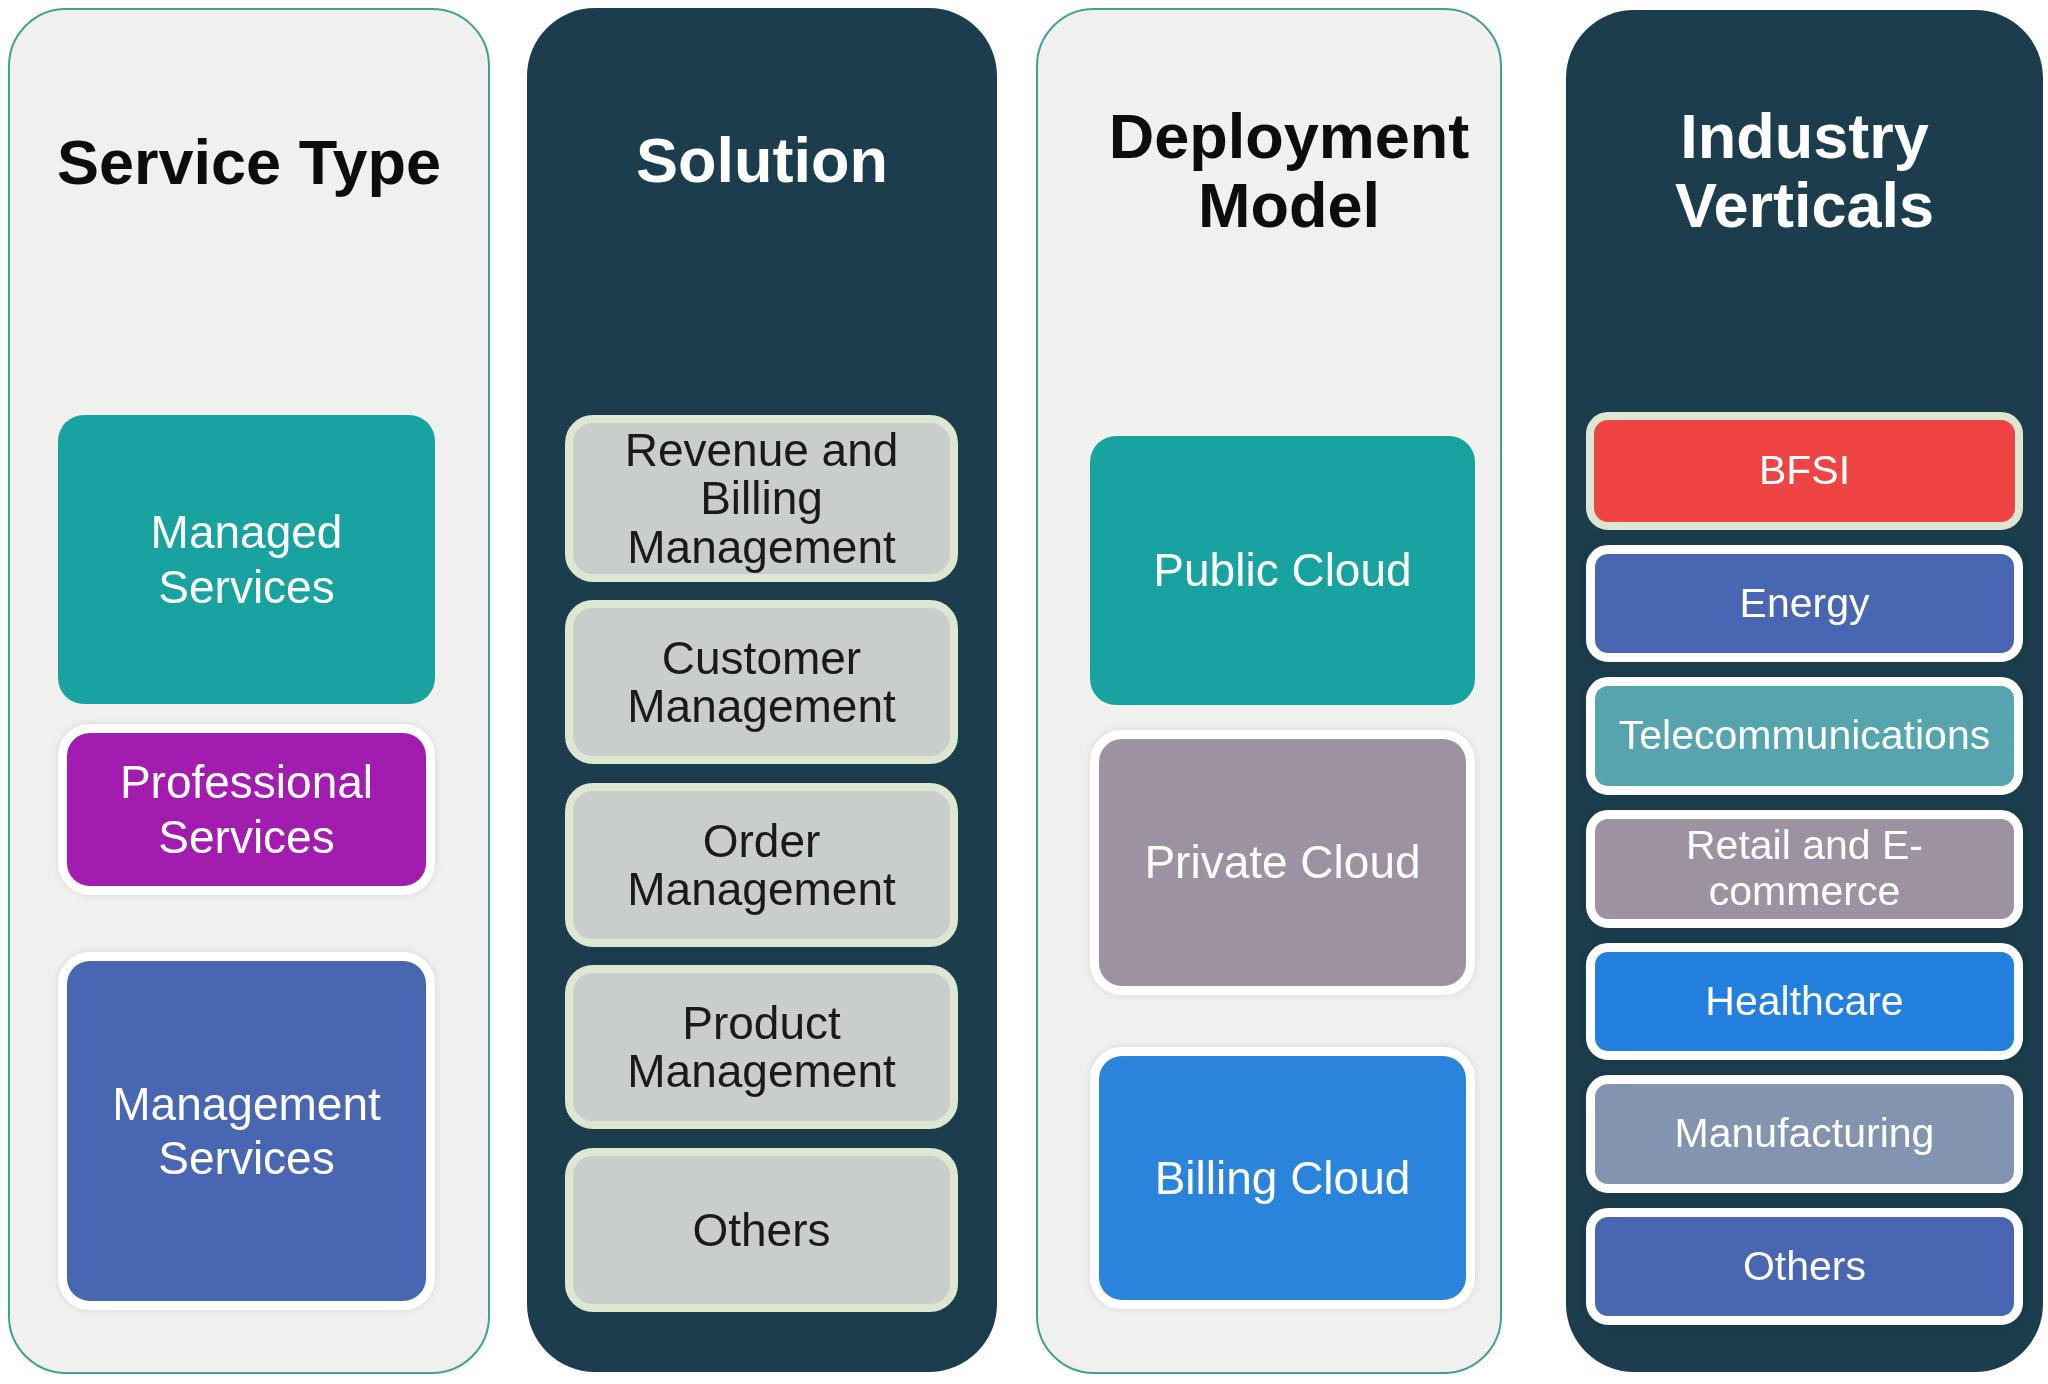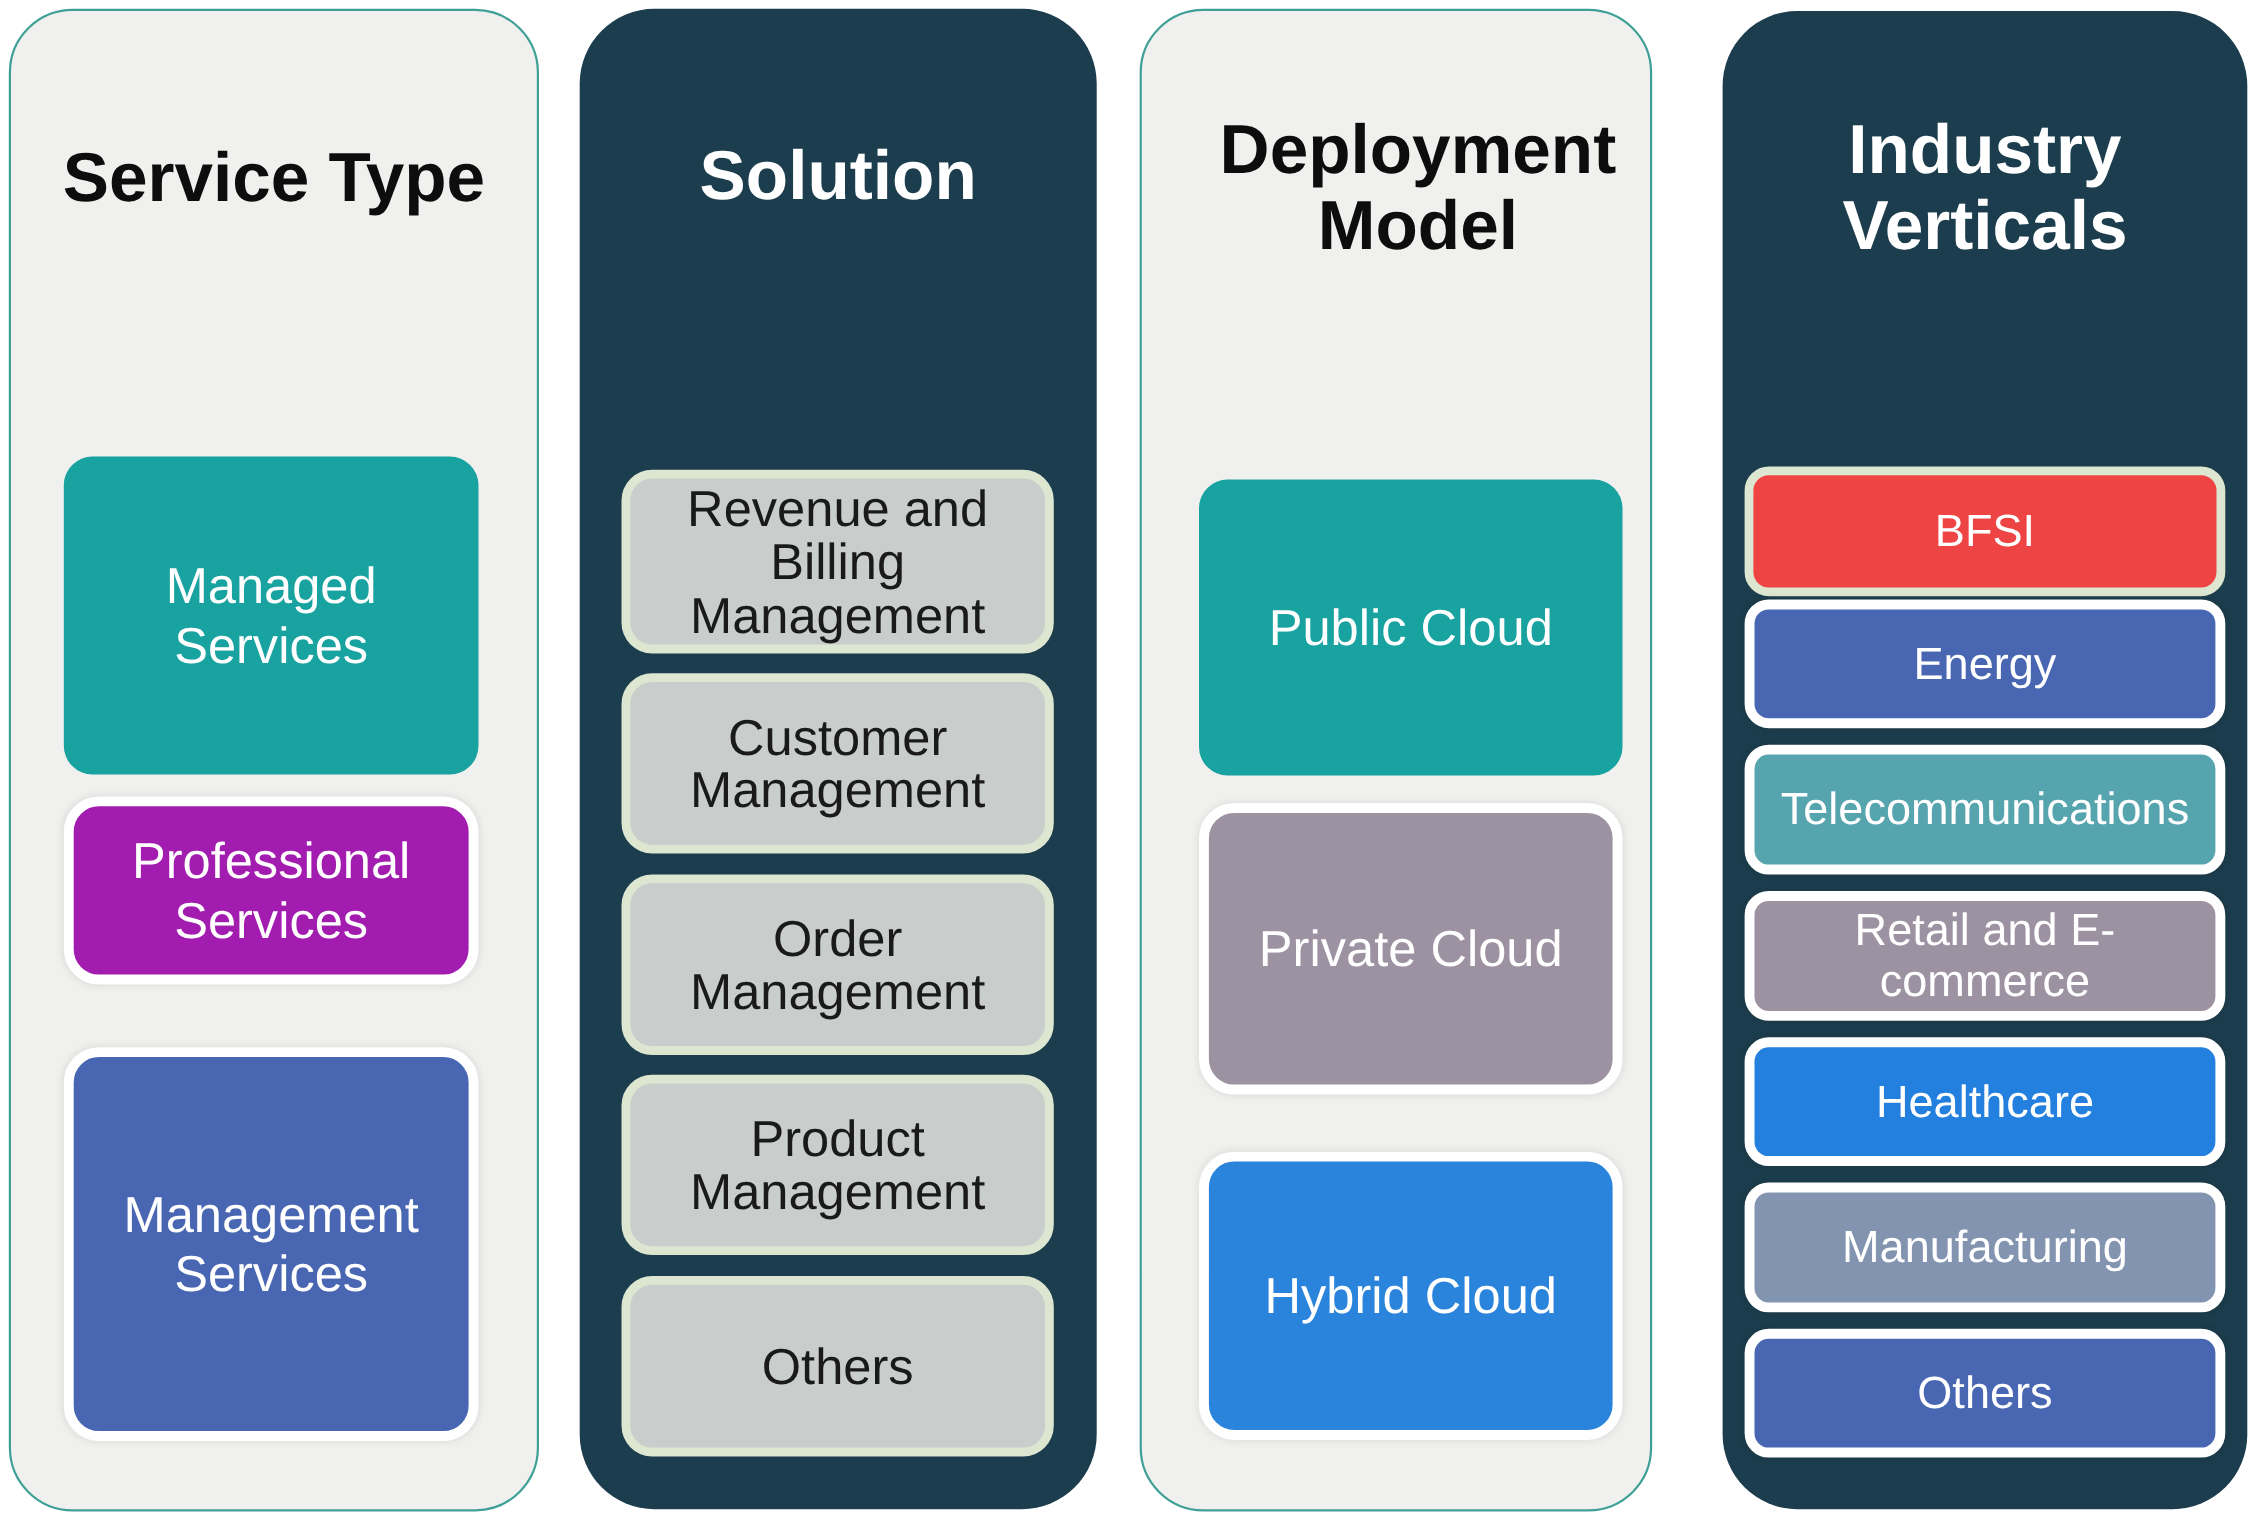--- a/index.html
+++ b/index.html
@@ -21,21 +21,21 @@
   .hdr.white-text{color:#FFFFFF;}
   #p1 .hdr{top:118px;}
   #p2 .hdr{top:118px;}
   #p3 .hdr{top:92px;margin-left:40px;}
   #p4 .hdr{top:92px;}
 
   .box{position:absolute;display:flex;align-items:center;justify-content:center;
        text-align:center;box-sizing:border-box;color:#FFFFFF;font-size:46px;
        line-height:1.18;border-radius:26px;}
   .ring-white{border:9px solid #FFFFFF;border-radius:32px;box-shadow:0 0 8px rgba(0,0,0,.10);}
-  .ring-cream{border:8px solid #DCE6D0;border-radius:28px;margin-top:12px;}
+  .ring-cream{border:8px solid #DCE6D0;border-radius:28px;}
 
   
   #p1 .box{left:48px;width:377px;padding:0 28px;}
   .b-managed{top:405px;height:289px;background:#18A2A0;}
   .b-prof{top:714px;height:171px;background:#a21caf;}
   .b-cons{top:942px;height:358px;background:#4866B2;}
 
   
   #p2 .box{left:38px;width:393px;background:#C9CDCB;color:#1A1A1A;
            line-height:1.05;padding:0 8px;}
@@ -80,21 +80,21 @@
     <div class="box ring-cream b-customer">Customer Management</div>
     <div class="box ring-cream b-order">Order Management</div>
     <div class="box ring-cream b-product">Product Management</div>
     <div class="box ring-cream b-others2">Others</div>
   </section>
 
   <section class="panel light" id="p3">
     <h2 class="hdr dark-text">Deployment Model</h2>
     <div class="box b-public">Public Cloud</div>
     <div class="box ring-white b-private">Private Cloud</div>
-    <div class="box ring-white b-hybrid">Hybrid Cloud</div>
+    <div class="box ring-white b-hybrid">Billing Cloud</div>
   </section>
 
   <section class="panel dark" id="p4">
     <h2 class="hdr white-text">Industry Verticals</h2>
     <div class="box ring-cream b-bfsi">BFSI</div>
     <div class="box ring-white b-energy">Energy</div>
     <div class="box ring-white b-telecom">Telecommunications</div>
     <div class="box ring-white b-retail">Retail and E-commerce</div>
     <div class="box ring-white b-health">Healthcare</div>
     <div class="box ring-white b-manu">Manufacturing</div>

